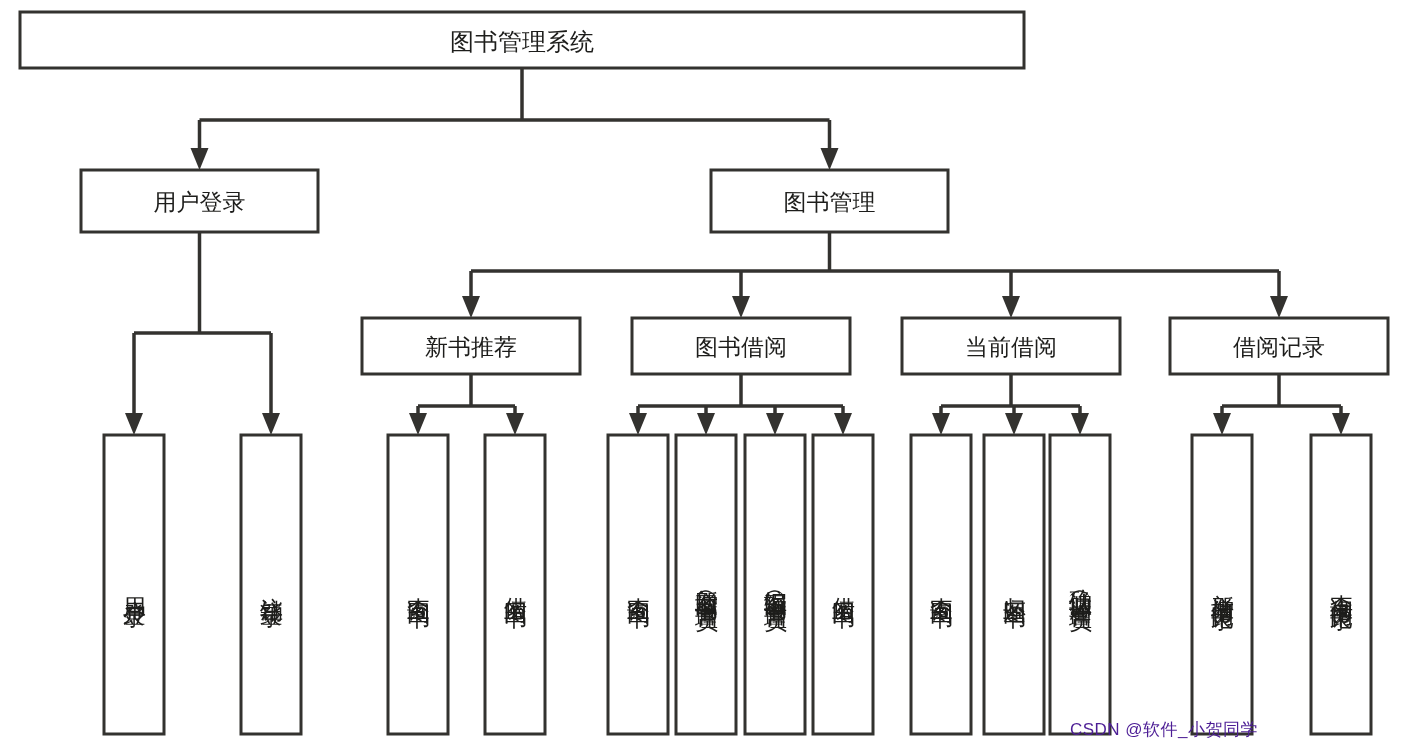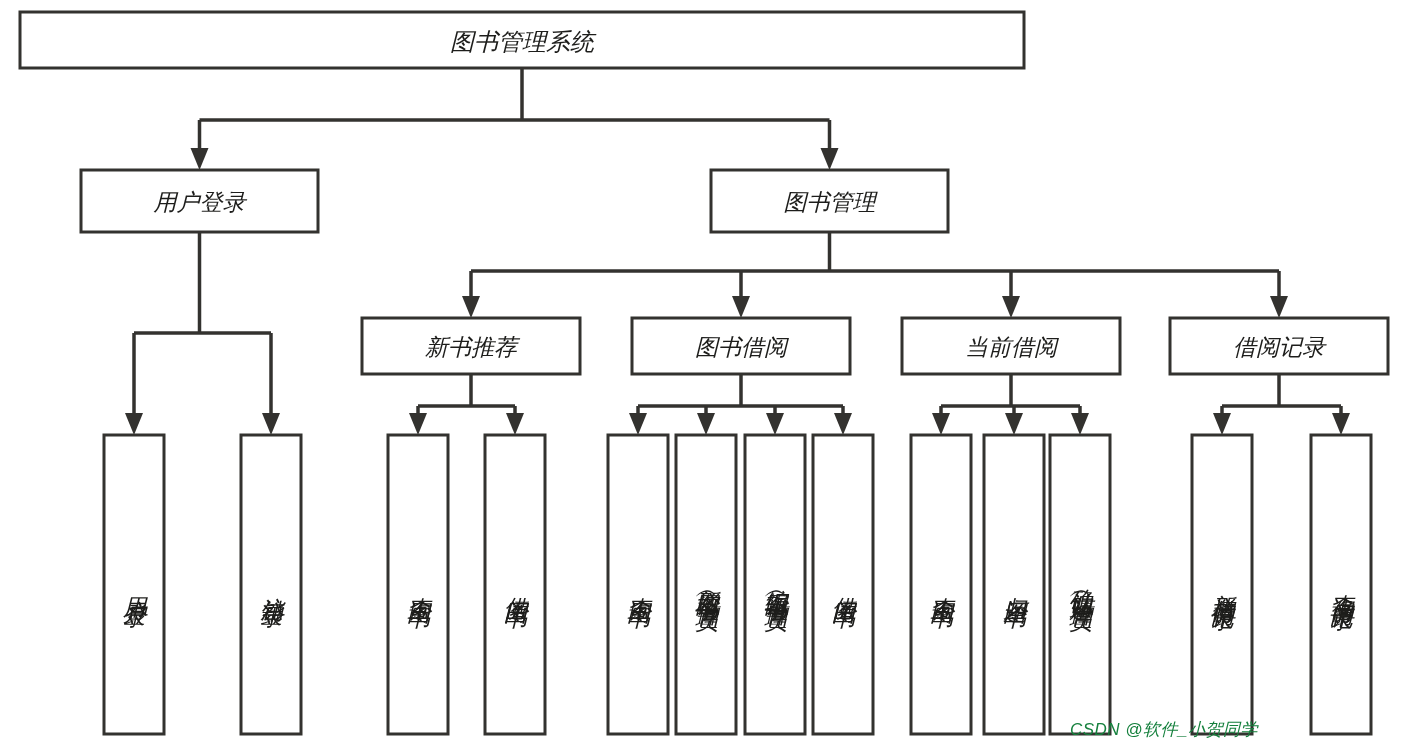--- a/index.html
+++ b/index.html
@@ -10,21 +10,20 @@
   body {
     width: 1405px;
     height: 747px;
     font-family: "Liberation Sans", "DejaVu Sans", sans-serif;
     overflow: hidden;
   }
   #diagram-root {
     position: relative;
     width: 1270px;
     height: 747px;
-    font-style: italic;
   }
   svg.diagram-canvas {
     position: absolute;
     left: 0;
     top: 0;
     width: 1405px;
     height: 747px;
   }
   .node-box {
     fill: #ffffff;
@@ -72,21 +71,21 @@
     color: #1d1d1b;
     white-space: nowrap;
     text-align: center;
   }
   .watermark {
     position: absolute;
     right: 12px;
     bottom: 6px;
     font-family: "Liberation Sans", "DejaVu Sans", sans-serif;
     font-size: 17px;
-    color: #15803d;
+    color: #4c1d95;
     letter-spacing: 0.5px;
     white-space: nowrap;
   }
 </style>
 </head>
 <body>
 
 <div id="diagram-root">
 
   <svg class="diagram-canvas" viewBox="0 0 1405 747">

